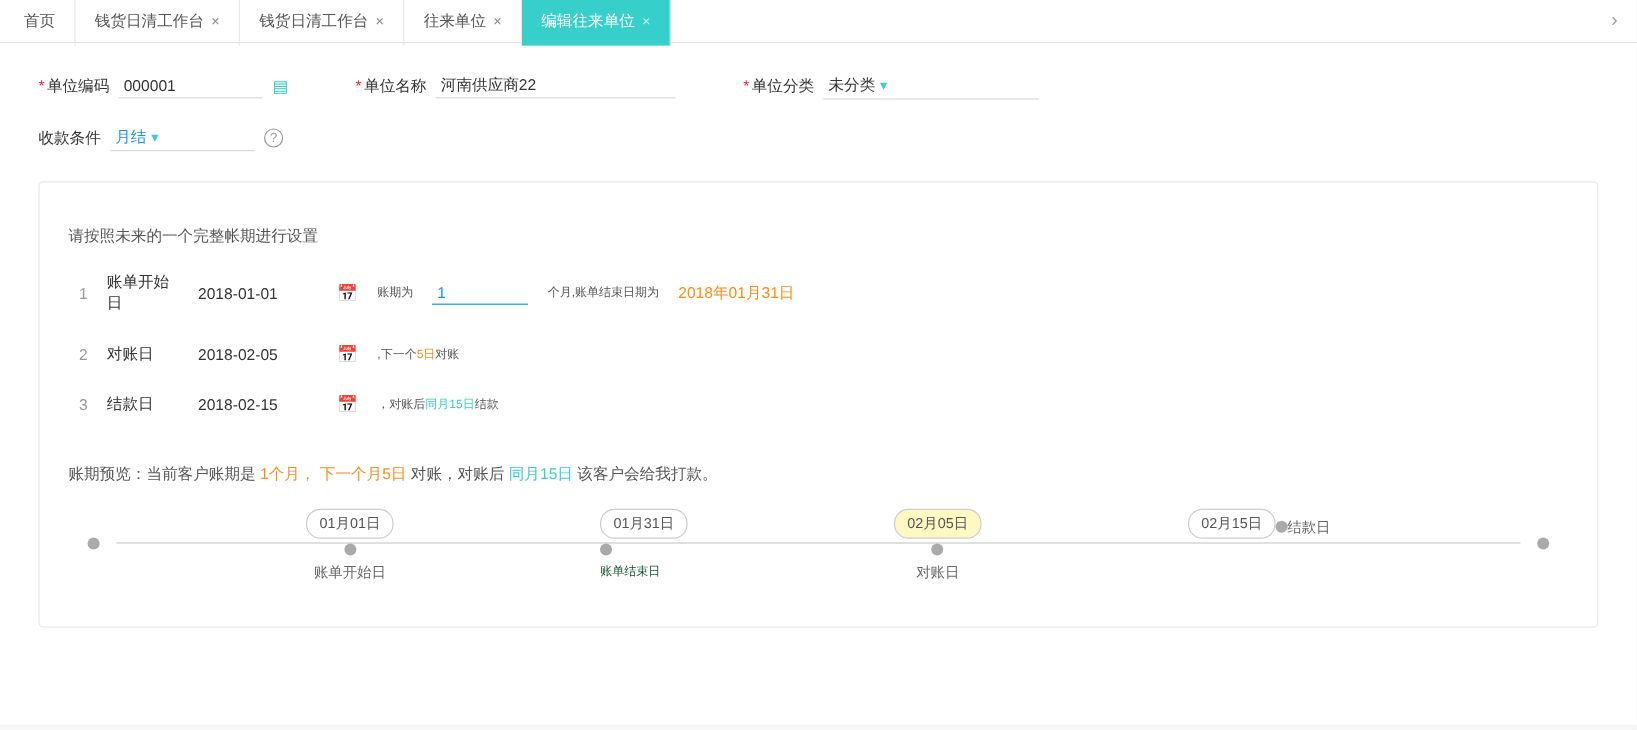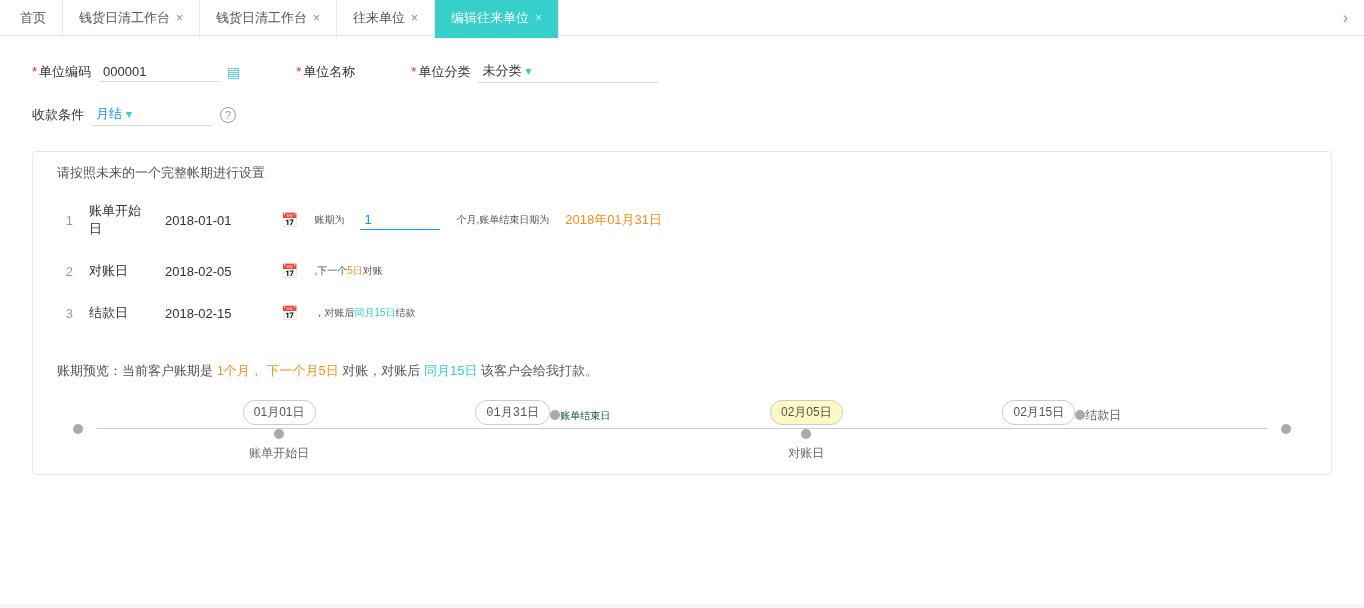--- a/index.html
+++ b/index.html
@@ -152,21 +152,21 @@
       justify-content: center;
       font-size: 11px;
       color: #999;
       cursor: pointer;
     }
 
     
     .panel {
       border: 1px solid #e8e8e8;
       border-radius: 4px;
-      padding: 12px 24px;
+      padding: 36px 24px;
       background: #fff;
       margin-top: 25px;
     }
     .panel-title {
       font-size: 13px;
       color: #555;
       margin-bottom: 20px;
     }
 
     
@@ -246,20 +246,21 @@
       <span class="form-label">
         <span class="required-star">*</span><span>单位编码</span>
       </span>
       <input class="input-field input-code" type="text" value="000001" style="">
       <span class="field-icon">▤</span>
     </div>
     <div class="form-group" style="margin-left:32px;">
       <span class="form-label">
         <span class="required-star">*</span><span>单位名称</span>
       </span>
+      <input class="input-field input-name" type="text" value="河南供应商22" style="">
     </div>
     <div class="form-group" style="margin-left:32px;">
       <span class="form-label">
         <span class="required-star">*</span><span>单位分类</span>
       </span>
       <div class="dropdown-field dropdown-category">
         <span class="dropdown-cat-value">未分类</span>
         <span class="dropdown-arrow">▾</span>
       </div>
     </div>
@@ -329,21 +330,21 @@
           <div style="width:10px;height:10px;border-radius:50%;background:#aaa;margin-top:24px;"></div>
           <span style="font-size:12px;color:#666;margin-top:6px;"></span>
         </div>
 
         <div style="display:flex;flex-direction:column;align-items:center;">
           <div style="border:1px solid #ccc;border-radius:12px;padding:3px 10px;font-size:12px;color:#555;background:#fff;white-space:nowrap;">01月01日</div>
           <div style="width:10px;height:10px;border-radius:50%;background:#aaa;margin-top:4px;"></div>
           <span style="font-size:12px;color:#666;margin-top:6px;">账单开始日</span>
         </div>
 
-        <div style="display:flex;flex-direction:row;align-items:center;font-family:Liberation Mono, monospace;">
+        <div style="display:flex;flex-direction:column;">
           <div style="border:1px solid #ccc;border-radius:12px;padding:3px 10px;font-size:12px;color:#555;background:#fff;white-space:nowrap;">01月31日</div>
           <div style="width:10px;height:10px;border-radius:50%;background:#aaa;margin-top:4px;"></div>
           <span style="font-size:10px;color:#14532d;margin-top:6px;">账单结束日</span>
         </div>
 
         <div style="display:flex;flex-direction:column;align-items:center;">
           <div style="border:1px solid #ccc;border-radius:12px;padding:3px 10px;font-size:12px;color:#555;background:#fef9c3;white-space:nowrap;">02月05日</div>
           <div style="width:10px;height:10px;border-radius:50%;background:#aaa;margin-top:4px;"></div>
           <span style="font-size:12px;color:#666;margin-top:6px;">对账日</span>
         </div>

